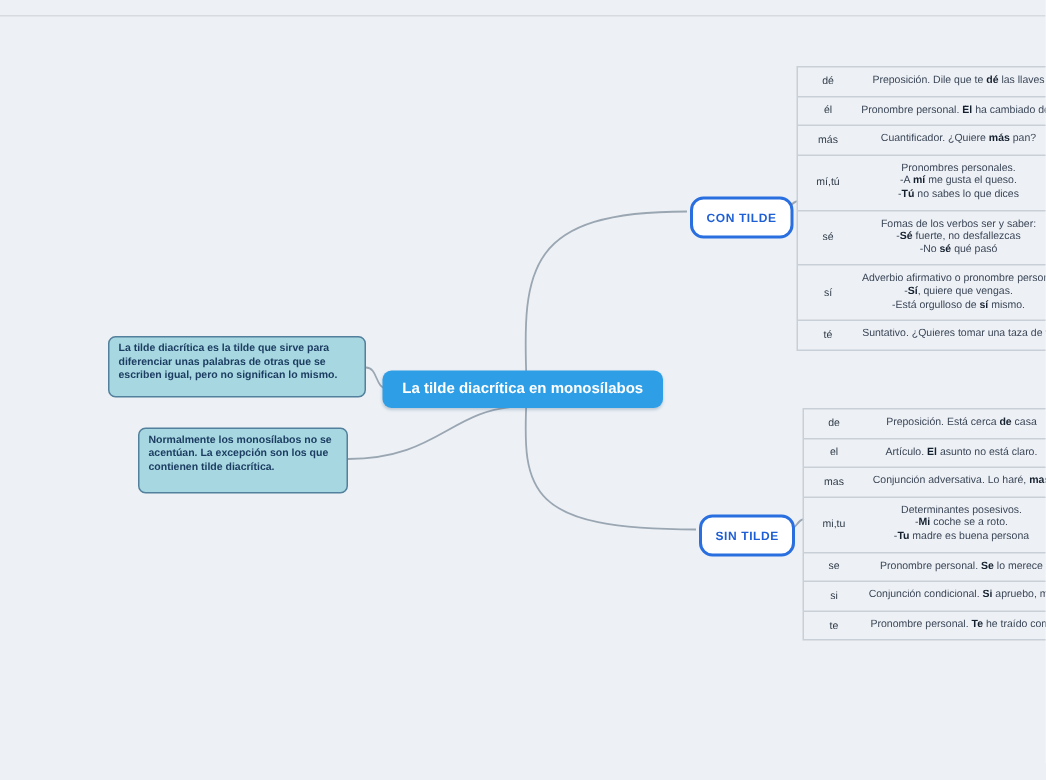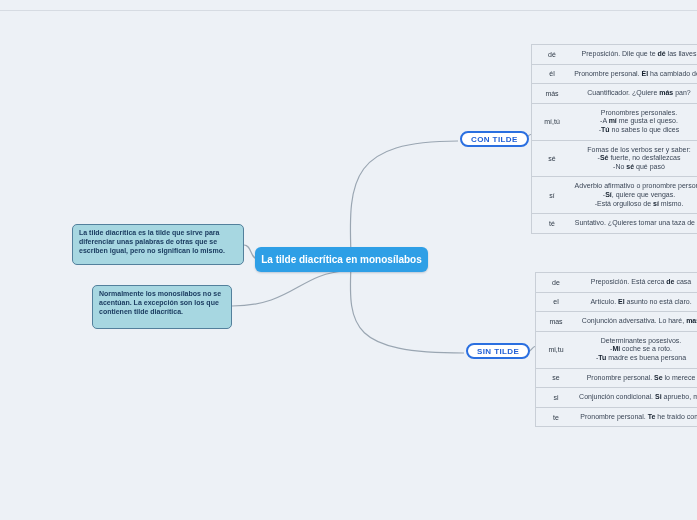--- a/index.html
+++ b/index.html
@@ -11,37 +11,37 @@
     font-family:"Liberation Sans", sans-serif;
   }
   .top-rule{
     position:absolute;left:0;top:10px;width:697px;height:0;
     border-top:1px solid #d6dbe2;
   }
   svg.connectors{position:absolute;left:0;top:0;}
   svg.connectors path{fill:none;stroke:#9aa6b2;stroke-width:1.2;}
 
   .central-node{
-    position:absolute;left:255px;top:247px;width:173px;height:25px;
+    position:absolute;left:255px;top:247px;width:187px;height:25px;
     background:#2e9fe6;border-radius:6px;
     display:flex;align-items:center;justify-content:center;
     color:#ffffff;font-weight:bold;font-size:10px;
     box-shadow:0 1px 2px rgba(40,80,120,.25);
   }
   .note{
     position:absolute;
     background:#a7d7e1;border:1.5px solid #53809c;border-radius:5px;
     color:#1c3d61;font-weight:bold;font-size:7px;line-height:8.8px;
     padding:4px 6px;box-sizing:border-box;
   }
   .note1{left:72px;top:224px;width:172px;height:41px;}
   .note2{left:92px;top:285px;width:140px;height:44px;}
 
   .branch-node{
-    position:absolute;height:16px;
+    position:absolute;height:28px;
     background:#ffffff;border:2px solid #2a6fe0;border-radius:9px;
     display:flex;align-items:center;justify-content:center;
     color:#1f5fd6;font-weight:bold;font-size:8px;letter-spacing:.4px;
     box-sizing:border-box;padding:0 9px;
   }
   .branch-con{left:460px;top:131px;}
   .branch-sin{left:466px;top:343px;text-align:right;}
 
   .grid-table{
     position:absolute;

